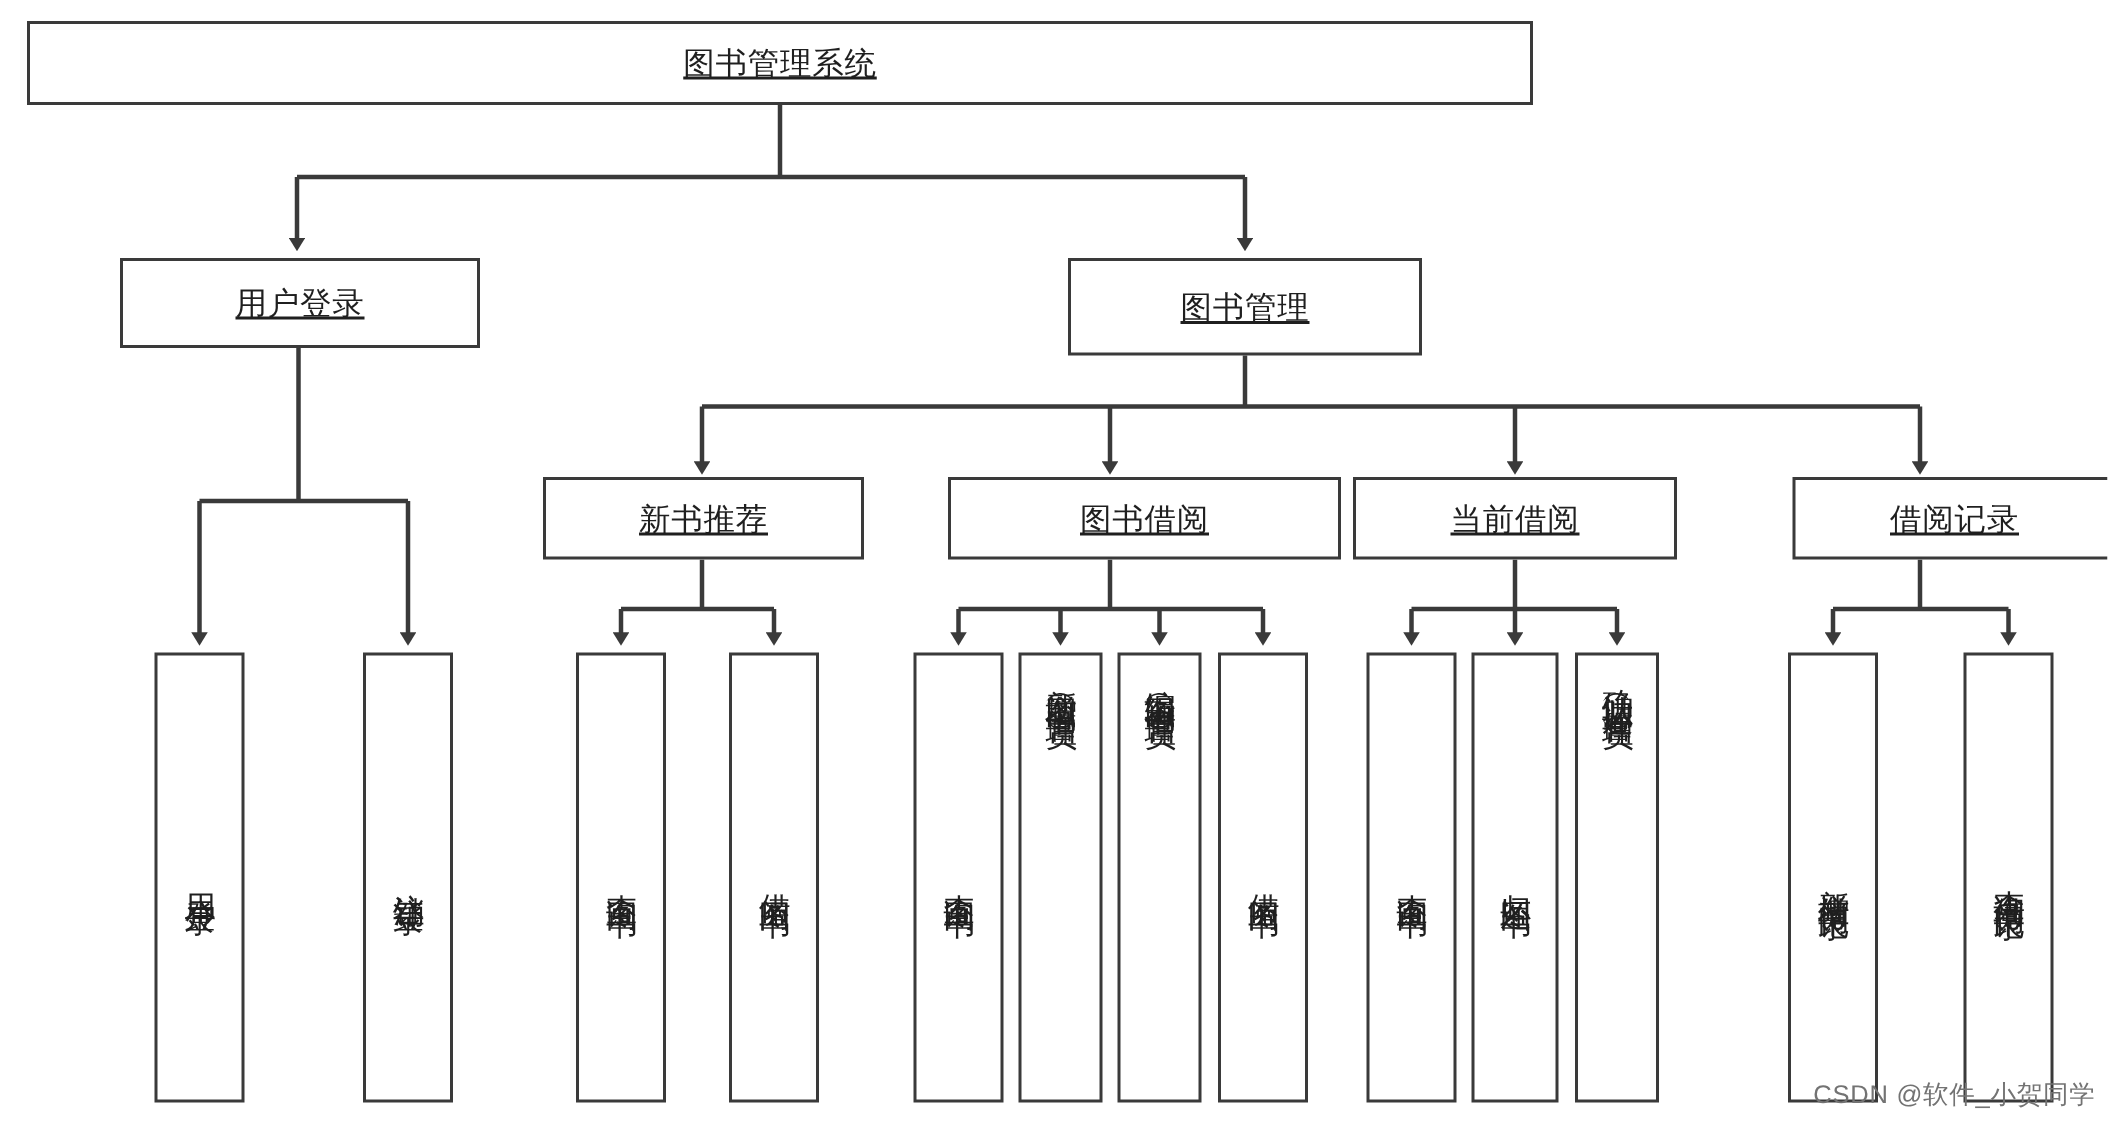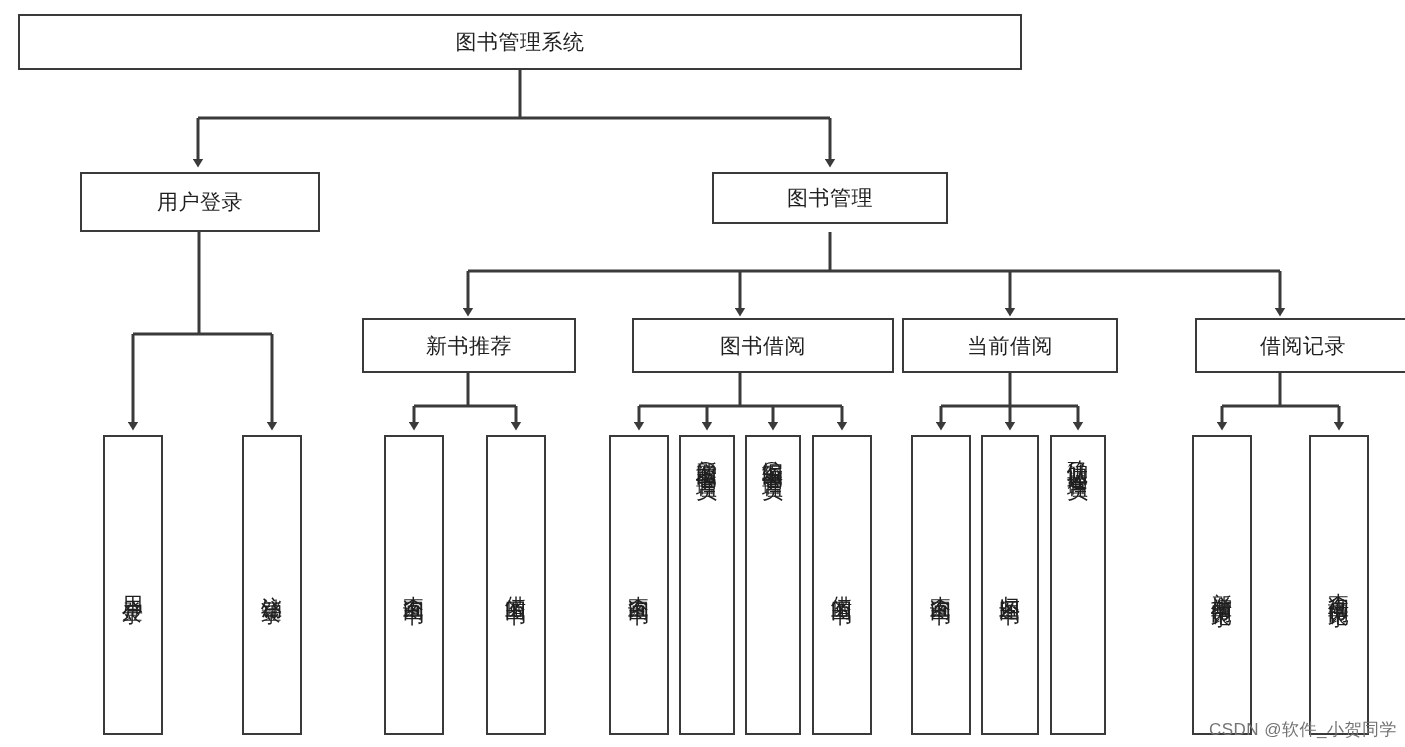--- a/index.html
+++ b/index.html
@@ -31,20 +31,21 @@
     background: #ffffff;
     border: 2px solid #3a3a3a;
     display: flex;
     align-items: center;
     justify-content: center;
     color: #1f1f1f;
   }
   .node.horiz {
     font-size: 21px;
     letter-spacing: 0.5px;
+    text-decoration: underline;
   }
   .node.vert {
     font-size: 21px;
     padding-top: 6px;
     padding-bottom: 6px;
     align-items: flex-start;
   }
   .node.vert .vtext {
     writing-mode: vertical-rl;
     text-orientation: upright;
@@ -120,21 +121,21 @@
     </g>
   </svg>
 
   <div class="node horiz" style="left:18px; top:14px; width:1004px; height:56px;">
     <span>图书管理系统</span>
   </div>
 
   <div class="node horiz" style="left:80px; top:172px; width:240px; height:60px;">
     <span>用户登录</span>
   </div>
-  <div class="node horiz" style="left:712px; top:172px; width:236px; height:52px;">
+  <div class="node horiz" style="left:712px; top:172px; width:236px; height:65px;">
     <span>图书管理</span>
   </div>
 
   <div class="node horiz" style="left:362px; top:318px; width:214px; height:55px;align-items:center;">
     <span>新书推荐</span>
   </div>
   <div class="node horiz" style="left:632px; top:318px; width:262px; height:55px;">
     <span>图书借阅</span>
   </div>
   <div class="node horiz" style="left:902px; top:318px; width:216px; height:55px;text-align:right;">

